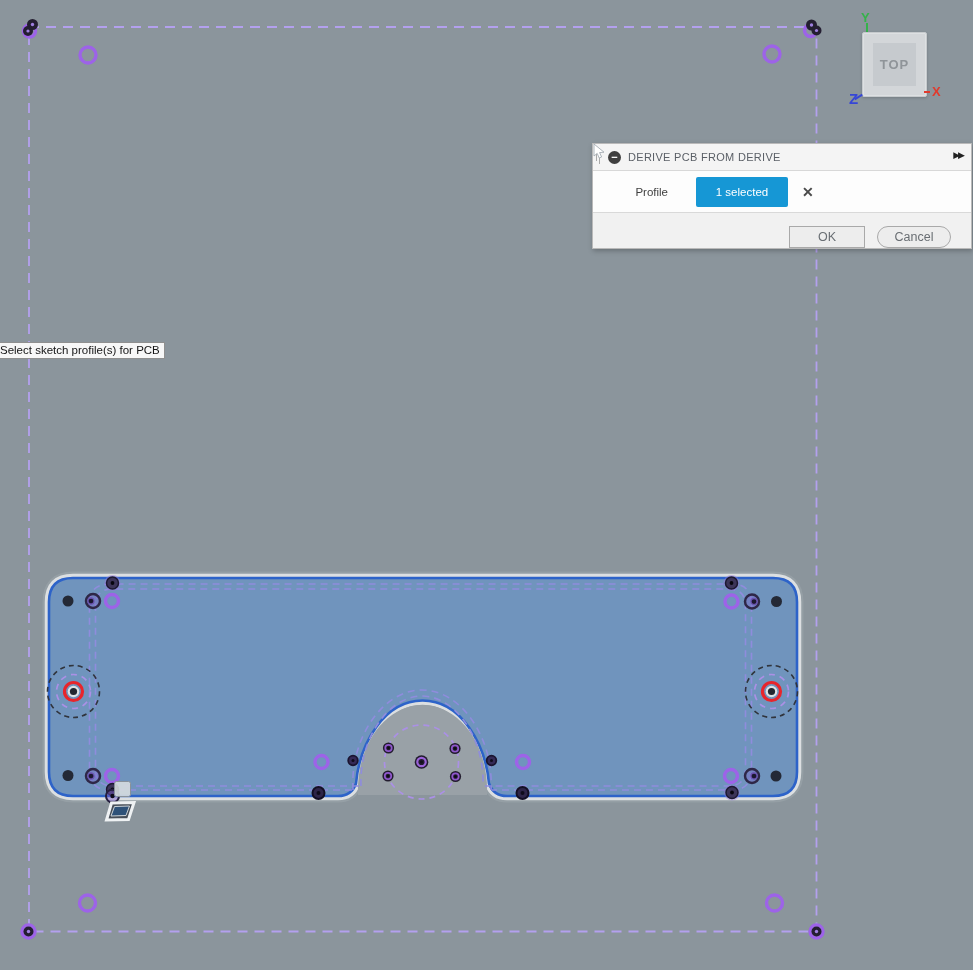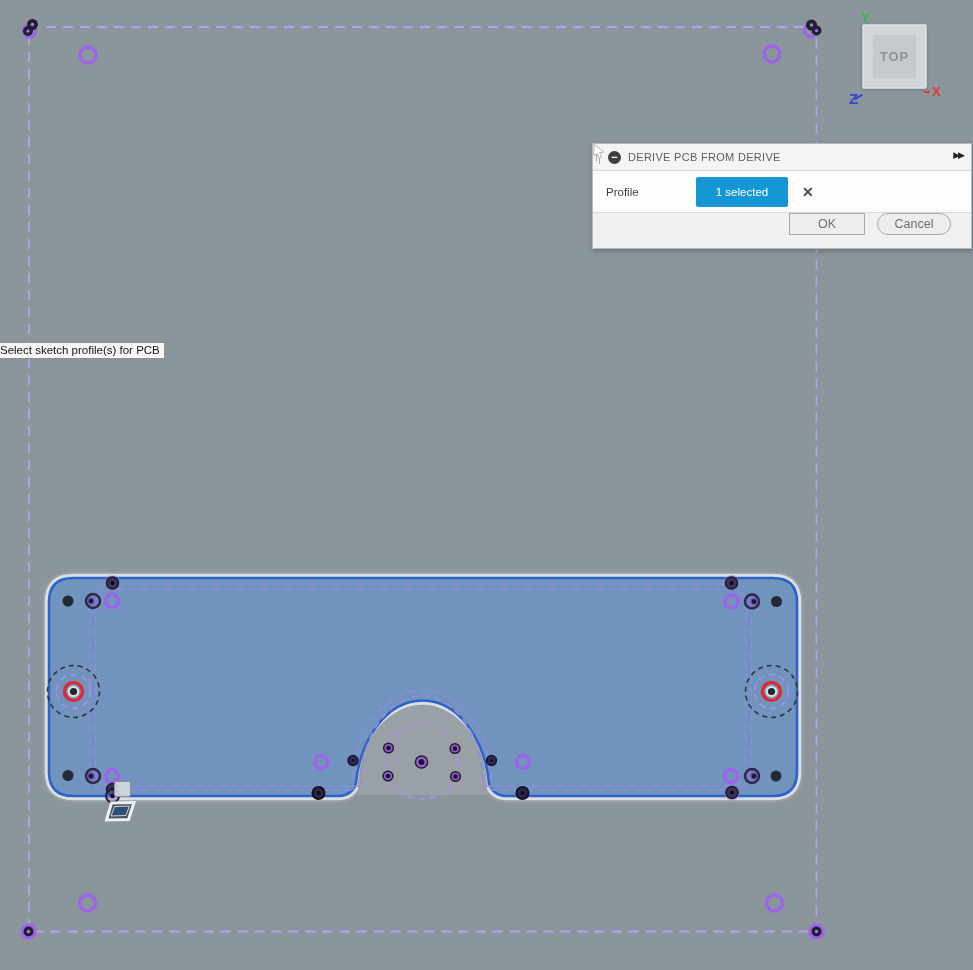--- a/index.html
+++ b/index.html
@@ -21,21 +21,21 @@
   .dot-d{fill:#242936;}
   .red-ring{fill:none;stroke:var(--hole-red,#e8252b);stroke-width:3.2;}
 
   
   .tooltip{position:absolute;left:-4px;top:342px;height:17px;line-height:15px;
     background:#f7f7f7;border:1px solid #8f8f8f;color:#151515;font-size:11.5px;
     padding:0 4px 0 3px;white-space:nowrap;}
 
   
   .vc-wrap{position:absolute;left:840px;top:0;width:133px;height:120px;}
-  .vc-cube{position:absolute;left:22px;top:24px;width:65px;height:65px;background:#d3d6d9;
+  .vc-cube{position:absolute;left:22px;top:32px;width:65px;height:65px;background:#d3d6d9;
     border:1px solid #c6cacd;border-radius:2px;box-shadow:0 1px 3px rgba(0,0,0,.18),inset 0 0 0 1px #dde0e2;}
   .vc-face{position:absolute;left:10px;top:10px;right:10px;bottom:10px;background:#c6cace;
     display:flex;align-items:center;justify-content:center;color:#8f9499;
     font-size:13px;font-weight:bold;letter-spacing:1px;}
   .ax{position:absolute;font-weight:bold;font-size:13px;}
   .ax-y{left:21px;top:10px;color:#35b24a;}
   .ax-x{left:92px;top:84px;color:#e03a2d;}
   .ax-z{left:9px;top:90px;color:#3646d6;font-size:15px;}
   .axline{position:absolute;background:#35b24a;}
   .yline{left:26px;top:23px;width:2px;height:9px;}
@@ -49,27 +49,27 @@
     display:flex;align-items:center;position:relative;cursor:move;}
   .grip{width:7px;margin-left:3px;display:flex;gap:2px;align-items:center;}
   .grip i{display:block;width:1px;background:#a9a9a9;}
   .grip i:first-child{height:8px}.grip i:last-child{height:13px}
   .minus-ic{width:13px;height:13px;border-radius:50%;background:#3f3f3f;color:#fff;
     display:flex;align-items:center;justify-content:center;font-size:11px;line-height:11px;
     margin:0 7px 0 5px;font-weight:bold;}
   .dlg-title{color:#5a5f66;font-size:11px;letter-spacing:.3px;}
   .expand-ic{position:absolute;right:8px;top:6px;color:#222;font-size:9px;letter-spacing:-2px;cursor:pointer;}
   .dlg-row{height:42px;background:#fdfdfd;border-bottom:1px solid #d9d9d9;
-    display:flex;align-items:center;}
+    display:flex;align-items:center;text-align:right;}
   .prof-label{margin-left:13px;width:62px;color:#3f3f3f;}
   .chip{height:30px;min-width:92px;background:var(--accent-blue,#1697d5);border-radius:2px;
     display:flex;align-items:center;justify-content:center;gap:5px;color:#fff;
     padding:0 9px;cursor:pointer;margin-left:28px;}
   .clear-x{margin-left:14px;color:#4a4a4a;font-size:14px;font-weight:bold;cursor:pointer;}
-  .dlg-foot{height:35px;background:#f1f1f1;display:flex;align-items:flex-start;
+  .dlg-foot{height:35px;background:#f1f1f1;display:flex;align-items:flex-end;
     justify-content:flex-end;gap:12px;padding-right:20px;}
   .btn{height:22px;background:#ededed;border:1px solid #a9a9a9;color:#696e73;
     font-size:12.5px;display:flex;align-items:center;justify-content:center;cursor:pointer;}
   .btn-ok{width:76px;}.btn-cancel{width:74px;border-radius:11px;}
 </style>
 </head>
 <body>
 
 <div class="stage">
 

